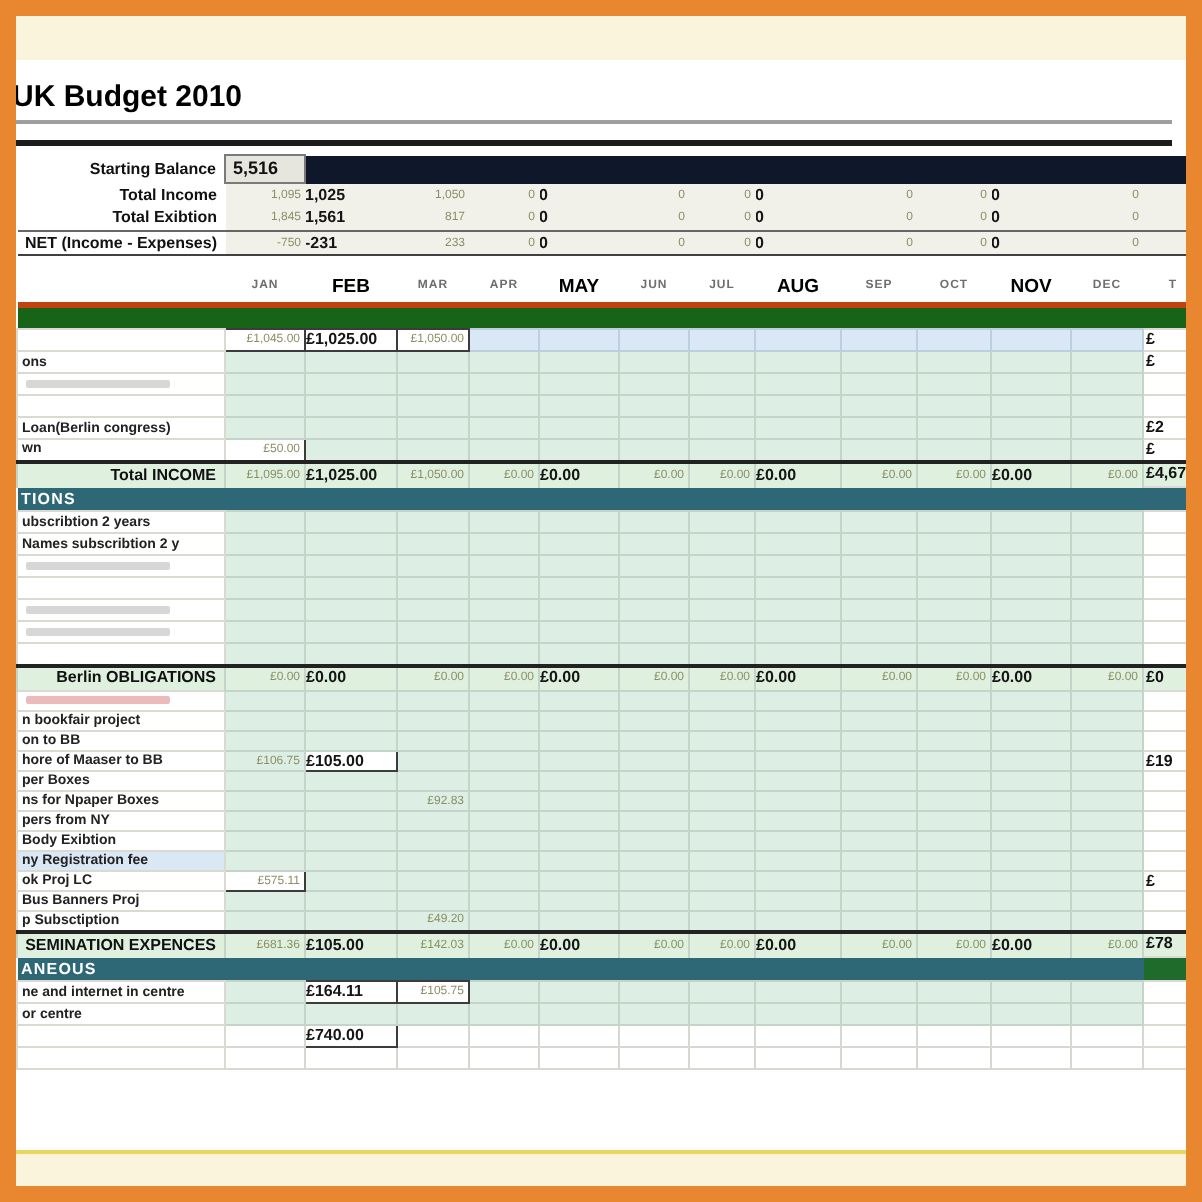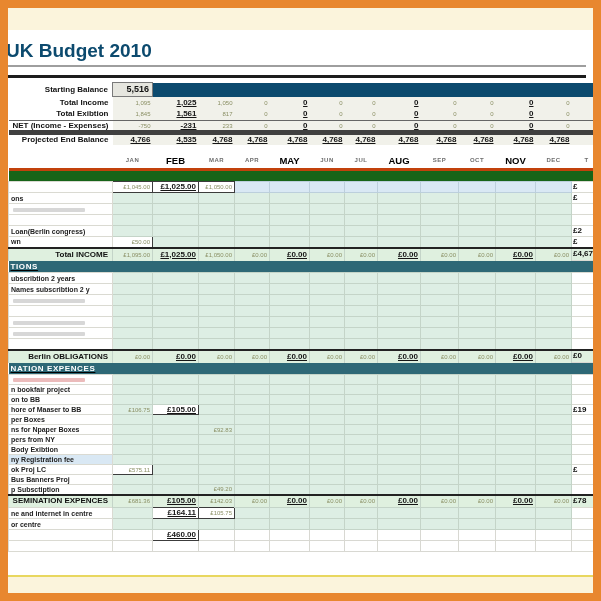--- a/index.html
+++ b/index.html
@@ -1,41 +1,41 @@
 <!DOCTYPE html>
 <html><head>
 <meta charset="utf-8">
 <style>
   html,body{margin:0;padding:0;width:601px;height:601px;overflow:hidden;background:#fff;}
   *{box-sizing:border-box;}
   .frame{position:relative;width:601px;height:601px;background:#E8872F;font-family:"Liberation Sans",sans-serif;}
   .page{position:absolute;left:8px;top:8px;width:585px;height:585px;background:#FBF4DC;overflow:hidden;}
   .sheet{position:absolute;left:0;top:22px;width:585px;height:545px;background:#FFFFFF;overflow:hidden;}
   .yellow-line{position:absolute;left:0;top:567px;width:585px;height:2px;background:#E8D75F;}
-  .title{font-size:19px;font-weight:bold;color:#0c4a6e;margin:10px 0 0 -2px;white-space:nowrap;}
+  .title{font-size:15px;font-weight:bold;color:#000000;margin:10px 0 0 -2px;white-space:nowrap;}
   .title-rule{width:578px;height:2px;background:#9E9E9E;margin-top:3px;}
   .thick-rule{width:578px;height:3px;background:#1C1C1C;margin-top:8px;margin-bottom:4px;}
   table{border-collapse:collapse;table-layout:fixed;width:593px;}
   td{padding:0;overflow:hidden;white-space:nowrap;line-height:1;vertical-align:middle;}
-  tr.r-sb{height:14px;background:#0c4a6e;}
+  tr.r-sb{height:14px;background:#0f172a;}
   tr.r-sum{height:12px;}
   tr.r-shade{background:#F1F1EA;}
   tr.r-gap{height:8px;background:#FFFFFF;}
   tr.r-months{height:17px;}
   .r-months td{border-bottom:3px solid #c2410c;background:#FFFFFF;}
-  tr.r-band{height:12px;text-decoration:underline;}
+  tr.r-band{height:12px;}
   tr.r-inc{height:11px;} tr.r-obl{height:11px;} tr.r-exp{height:10px;} tr.r-misc{height:11px;}
   tr.r-total{height:13px;}
   .lbl{font-size:8px;font-weight:bold;color:#111;text-align:right;padding-right:4px;background:#FFFFFF;}
   .item{font-size:7px;font-weight:bold;color:#222;text-align:left;padding-left:2px;padding-right:0;border:1px solid #DADAD2;}
   .lbl-blue{background:#D9E8F4;}
-  .sb-val{border:1px solid #7A7A7A;background:#E6E6DF;font-weight:bold;font-size:9px;color:#111;text-align:right;padding-right:3px;}
+  .sb-val{border:1px solid #7A7A7A;background:#E6E6DF;font-weight:bold;font-size:9px;color:#111;text-align:right;padding-right:13px;}
   .v-s{font-size:6px;color:#8A8F64;text-align:right;padding-right:2px;}
-  .v-b{font-size:8px;font-weight:bold;color:#151515;text-align:right;padding-right:2px;text-decoration:underline;}
-  .r-net td{border-top:1px solid #666;border-bottom:5px solid #404040;}
+  .v-b{font-size:8px;font-weight:bold;color:#151515;text-align:left;padding-right:2px;}
+  .r-net td{border-top:1px solid #666;border-bottom:1px solid #404040;}
   .r-proj td{border-top:2px solid #2A2A2A;}
   .m-s{font-size:6px;font-weight:bold;color:#6E6E6E;text-align:center;letter-spacing:.5px;}
   .m-b{font-size:9.5px;font-weight:bold;color:#000;text-align:center;}
   .band{color:#FFF;font-size:8px;font-weight:bold;letter-spacing:.6px;text-align:left;padding-left:2px;}
   .band-green{background:#176418;}
   .band-teal{background:#2E6876;}
   .band-teal-misc{background:linear-gradient(to right,#2E6876 0,#2E6876 563px,#1E6B2B 563px);}
   .c-green{background:#DDEEE4;border:1px solid #C4D4C8;}
   .c-blue{background:#D9E8F4;border:1px solid #BCCFDC;}
   .c-white{background:#FFFFFF;border:1px solid #D8D8D2;}
@@ -131,36 +131,20 @@
               <td class="v-b">0</td>
               <td class="v-s">0</td>
               <td class="v-s">0</td>
               <td class="v-b">0</td>
               <td class="v-s">0</td>
               <td class="v-s">0</td>
               <td class="v-b">0</td>
               <td class="v-s">0</td>
               <td></td>
             </tr>
-            <tr class="r-sum r-shade r-proj">
-              <td class="lbl">Projected End Balance</td>
-              <td class="v-b">4,766</td>
-              <td class="v-b">4,535</td>
-              <td class="v-b">4,768</td>
-              <td class="v-b">4,768</td>
-              <td class="v-b">4,768</td>
-              <td class="v-b">4,768</td>
-              <td class="v-b">4,768</td>
-              <td class="v-b">4,768</td>
-              <td class="v-b">4,768</td>
-              <td class="v-b">4,768</td>
-              <td class="v-b">4,768</td>
-              <td class="v-b">4,768</td>
-              <td></td>
-            </tr>
             <tr class="r-gap">
               <td colspan="14"></td>
             </tr>
             <tr class="r-months">
               <td class="lbl"></td>
               <td class="m-s">JAN</td>
               <td class="m-b">FEB</td>
               <td class="m-s">MAR</td>
               <td class="m-s">APR</td>
               <td class="m-b">MAY</td>
@@ -412,23 +396,20 @@
               <td class="v-b">£0.00</td>
               <td class="v-s t-sm">£0.00</td>
               <td class="v-s t-sm">£0.00</td>
               <td class="v-b">£0.00</td>
               <td class="v-s t-sm">£0.00</td>
               <td class="v-s t-sm">£0.00</td>
               <td class="v-b">£0.00</td>
               <td class="v-s t-sm">£0.00</td>
               <td class="tfrag">£0</td>
             </tr>
-            <tr class="r-band">
-              <td class="band band-teal" colspan="14">NATION EXPENCES</td>
-            </tr>
             <tr class="r-exp">
               <td class="item"><span class="fbar fpink"></span></td>
               <td class="c-green"></td>
               <td class="c-green"></td>
               <td class="c-green"></td>
               <td class="c-green"></td>
               <td class="c-green"></td>
               <td class="c-green"></td>
               <td class="c-green"></td>
               <td class="c-green"></td>
@@ -623,20 +604,23 @@
               <td class="v-b">£0.00</td>
               <td class="v-s t-sm">£0.00</td>
               <td class="v-s t-sm">£0.00</td>
               <td class="v-b">£0.00</td>
               <td class="v-s t-sm">£0.00</td>
               <td class="v-s t-sm">£0.00</td>
               <td class="v-b">£0.00</td>
               <td class="v-s t-sm">£0.00</td>
               <td class="tfrag">£78</td>
             </tr>
+            <tr class="r-band">
+              <td class="band band-teal-misc" colspan="14">ANEOUS</td>
+            </tr>
             <tr class="r-misc">
               <td class="item">ne and internet in centre</td>
               <td class="c-green"></td>
               <td class="c-green v-b box">£164.11</td>
               <td class="c-green v-s box">£105.75</td>
               <td class="c-green"></td>
               <td class="c-green"></td>
               <td class="c-green"></td>
               <td class="c-green"></td>
               <td class="c-green"></td>
@@ -658,21 +642,21 @@
               <td class="c-green"></td>
               <td class="c-green"></td>
               <td class="c-green"></td>
               <td class="c-green"></td>
               <td class="c-green"></td>
               <td class="tfrag"></td>
             </tr>
             <tr class="r-misc">
               <td class="item"></td>
               <td class="c-white"></td>
-              <td class="c-white v-b box">£460.00</td>
+              <td class="c-white v-b box">£740.00</td>
               <td class="c-white"></td>
               <td class="c-white"></td>
               <td class="c-white"></td>
               <td class="c-white"></td>
               <td class="c-white"></td>
               <td class="c-white"></td>
               <td class="c-white"></td>
               <td class="c-white"></td>
               <td class="c-white"></td>
               <td class="c-white"></td>

